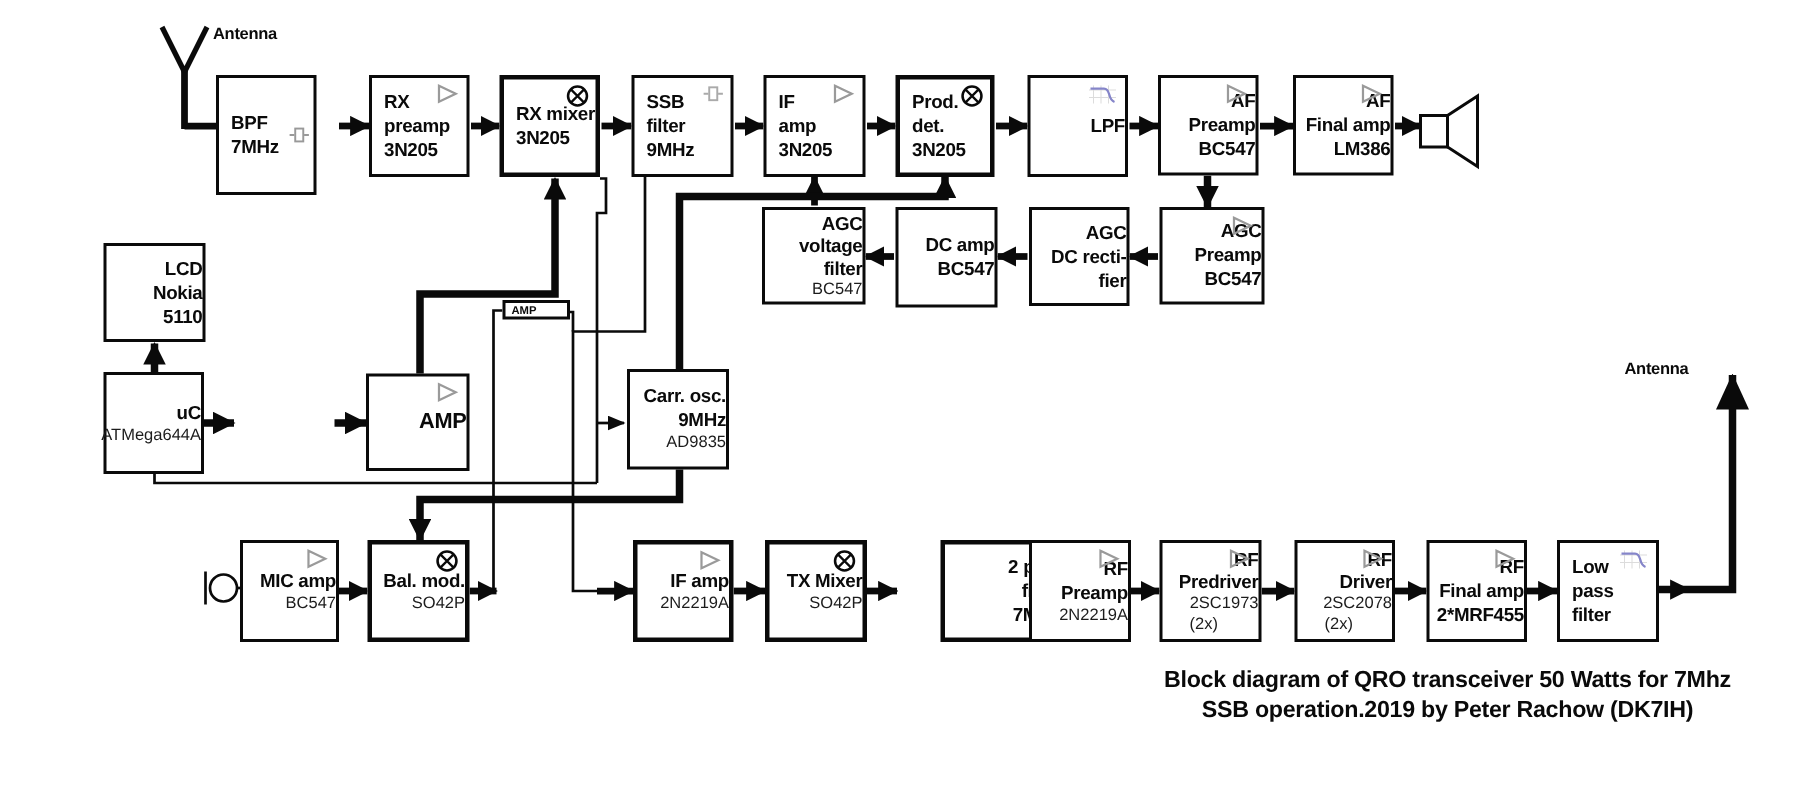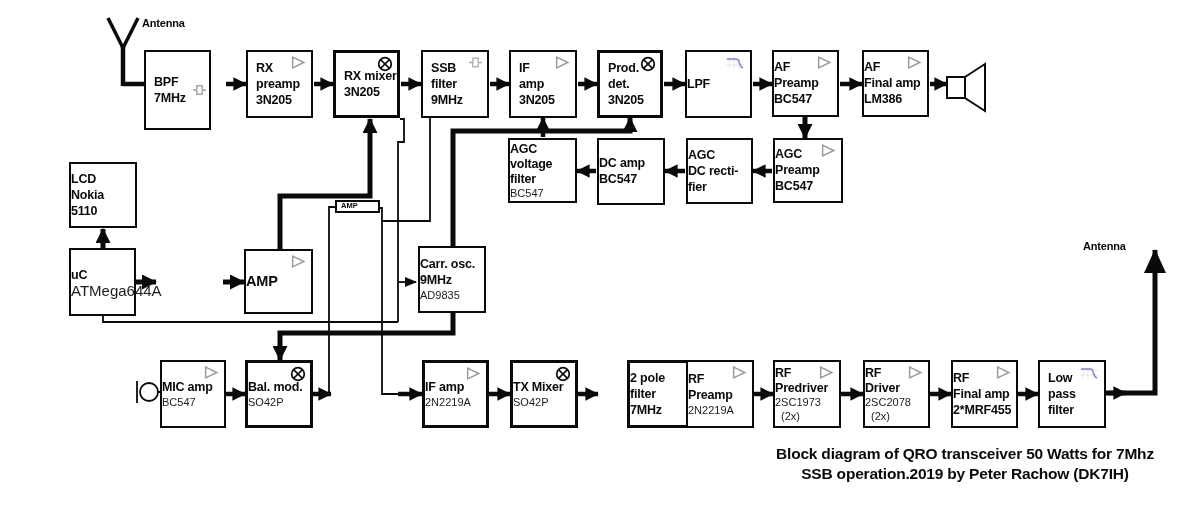--- a/index.html
+++ b/index.html
@@ -1,28 +1,28 @@
 <!DOCTYPE html>
 <html><head>
 <meta charset="utf-8">
 <style>
   html,body{margin:0;padding:0;background:#fff}
   .stage{position:relative;width:1200px;height:525px;background:#fff;
          font-family:"Liberation Sans",sans-serif;overflow:hidden;color:#0a0a0a}
   svg.wires{position:absolute;left:0;top:0;z-index:1}
   .block{position:absolute;z-index:2;background:#fff;border:2px solid #0a0a0a;
          box-sizing:border-box;display:flex;flex-direction:column;justify-content:center;
-         align-items:flex-start;text-align:center;gap:1px}
+         align-items:flex-end;text-align:center;gap:1px}
   .block.bt{border-width:3px}
   .block.la{align-items:flex-start;text-align:left;padding-left:8px}
   .ln{white-space:nowrap}
   .ln.m{font-size:12.5px;font-weight:700;line-height:15px;letter-spacing:-0.2px}
   .ln.s{font-size:11px;font-weight:400;line-height:13px;color:#1c1c1c}
-  .ln.xs{font-size:15px}
-  .ln.lx{align-self:flex-start;padding-left:6px}
+  .ln.xs{font-size:11px}
+  .ln.lx{align-self:flex-start;padding-left:18px}
   .big .ln.m{font-size:14.5px}
   .tight .ln.m{line-height:14px}
   .block.sm{border-width:2px;flex-direction:row;justify-content:flex-start;padding-left:4px}
   .sm .ln.m{font-size:7.5px;line-height:8px;letter-spacing:0}
   .icon{position:absolute;line-height:0}
   .i-tr{top:3px;right:4px}
   .i-mr{top:50%;right:2px;transform:translateY(-50%)}
   .lbl{position:absolute;z-index:2;font-weight:700;font-size:11px;letter-spacing:-0.2px;white-space:nowrap}
   .caption{position:absolute;z-index:2;left:715px;top:444px;width:500px;text-align:center;
            font-size:15.5px;font-weight:700;line-height:19.5px;letter-spacing:-0.2px}

